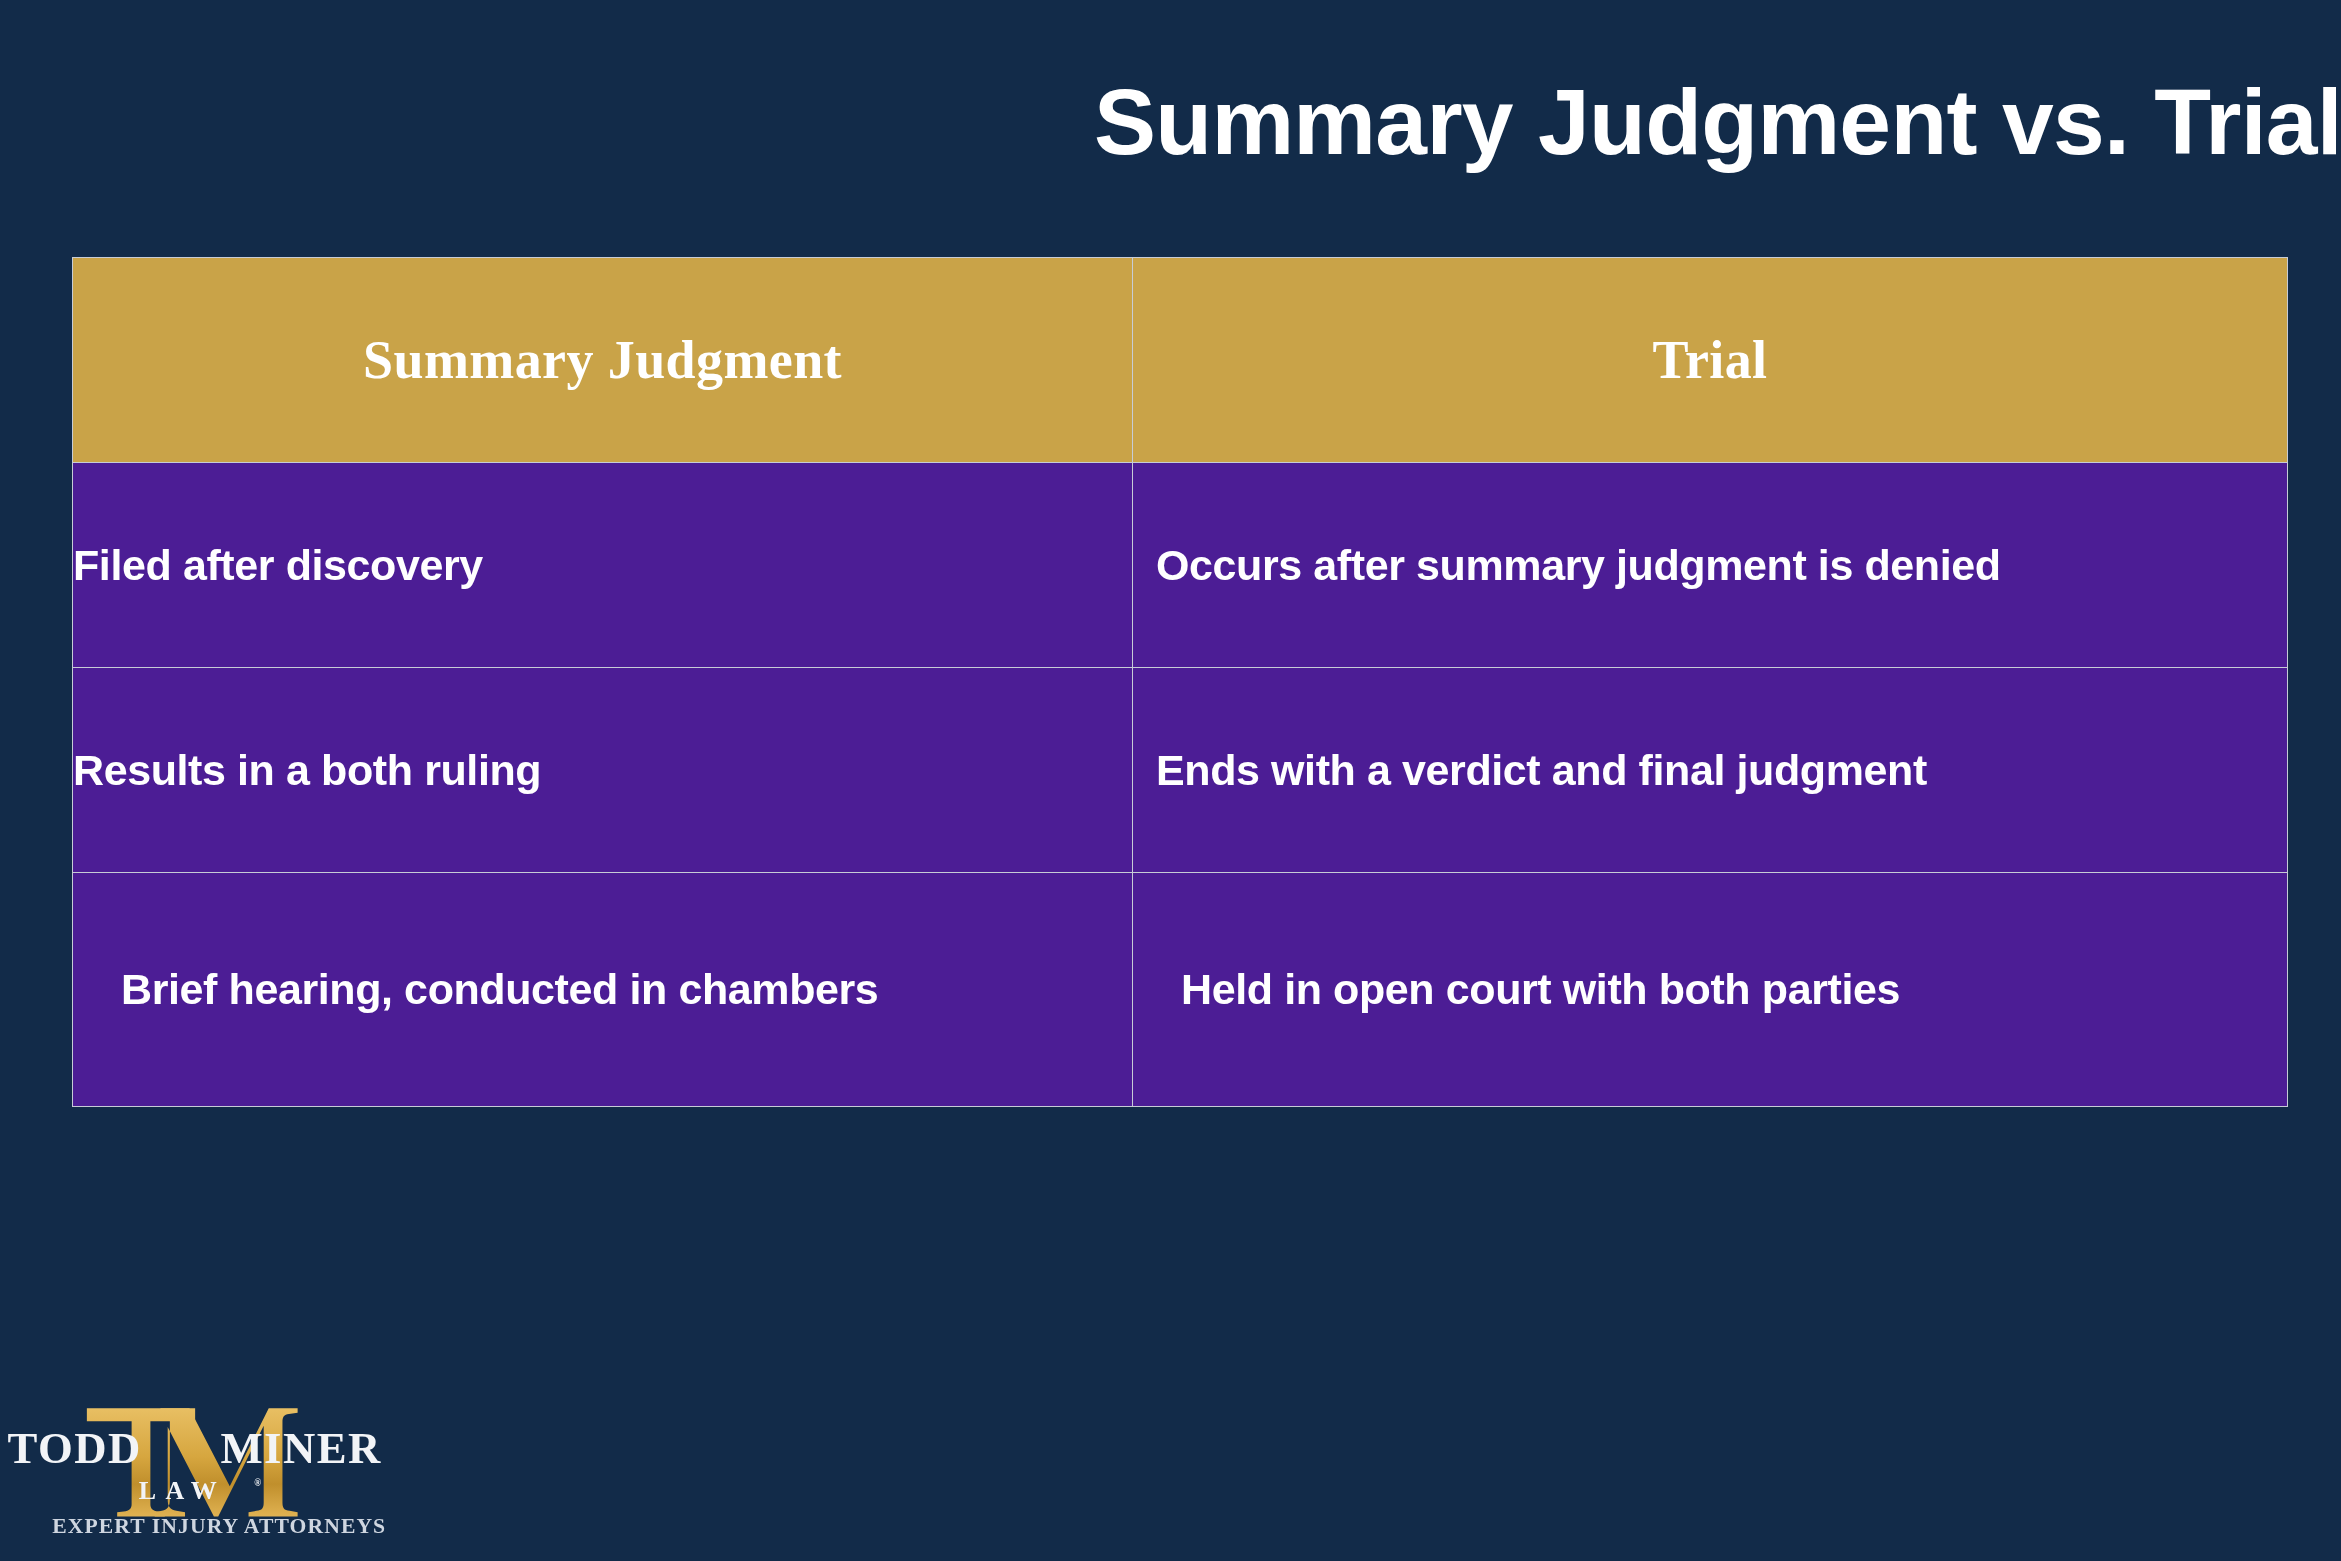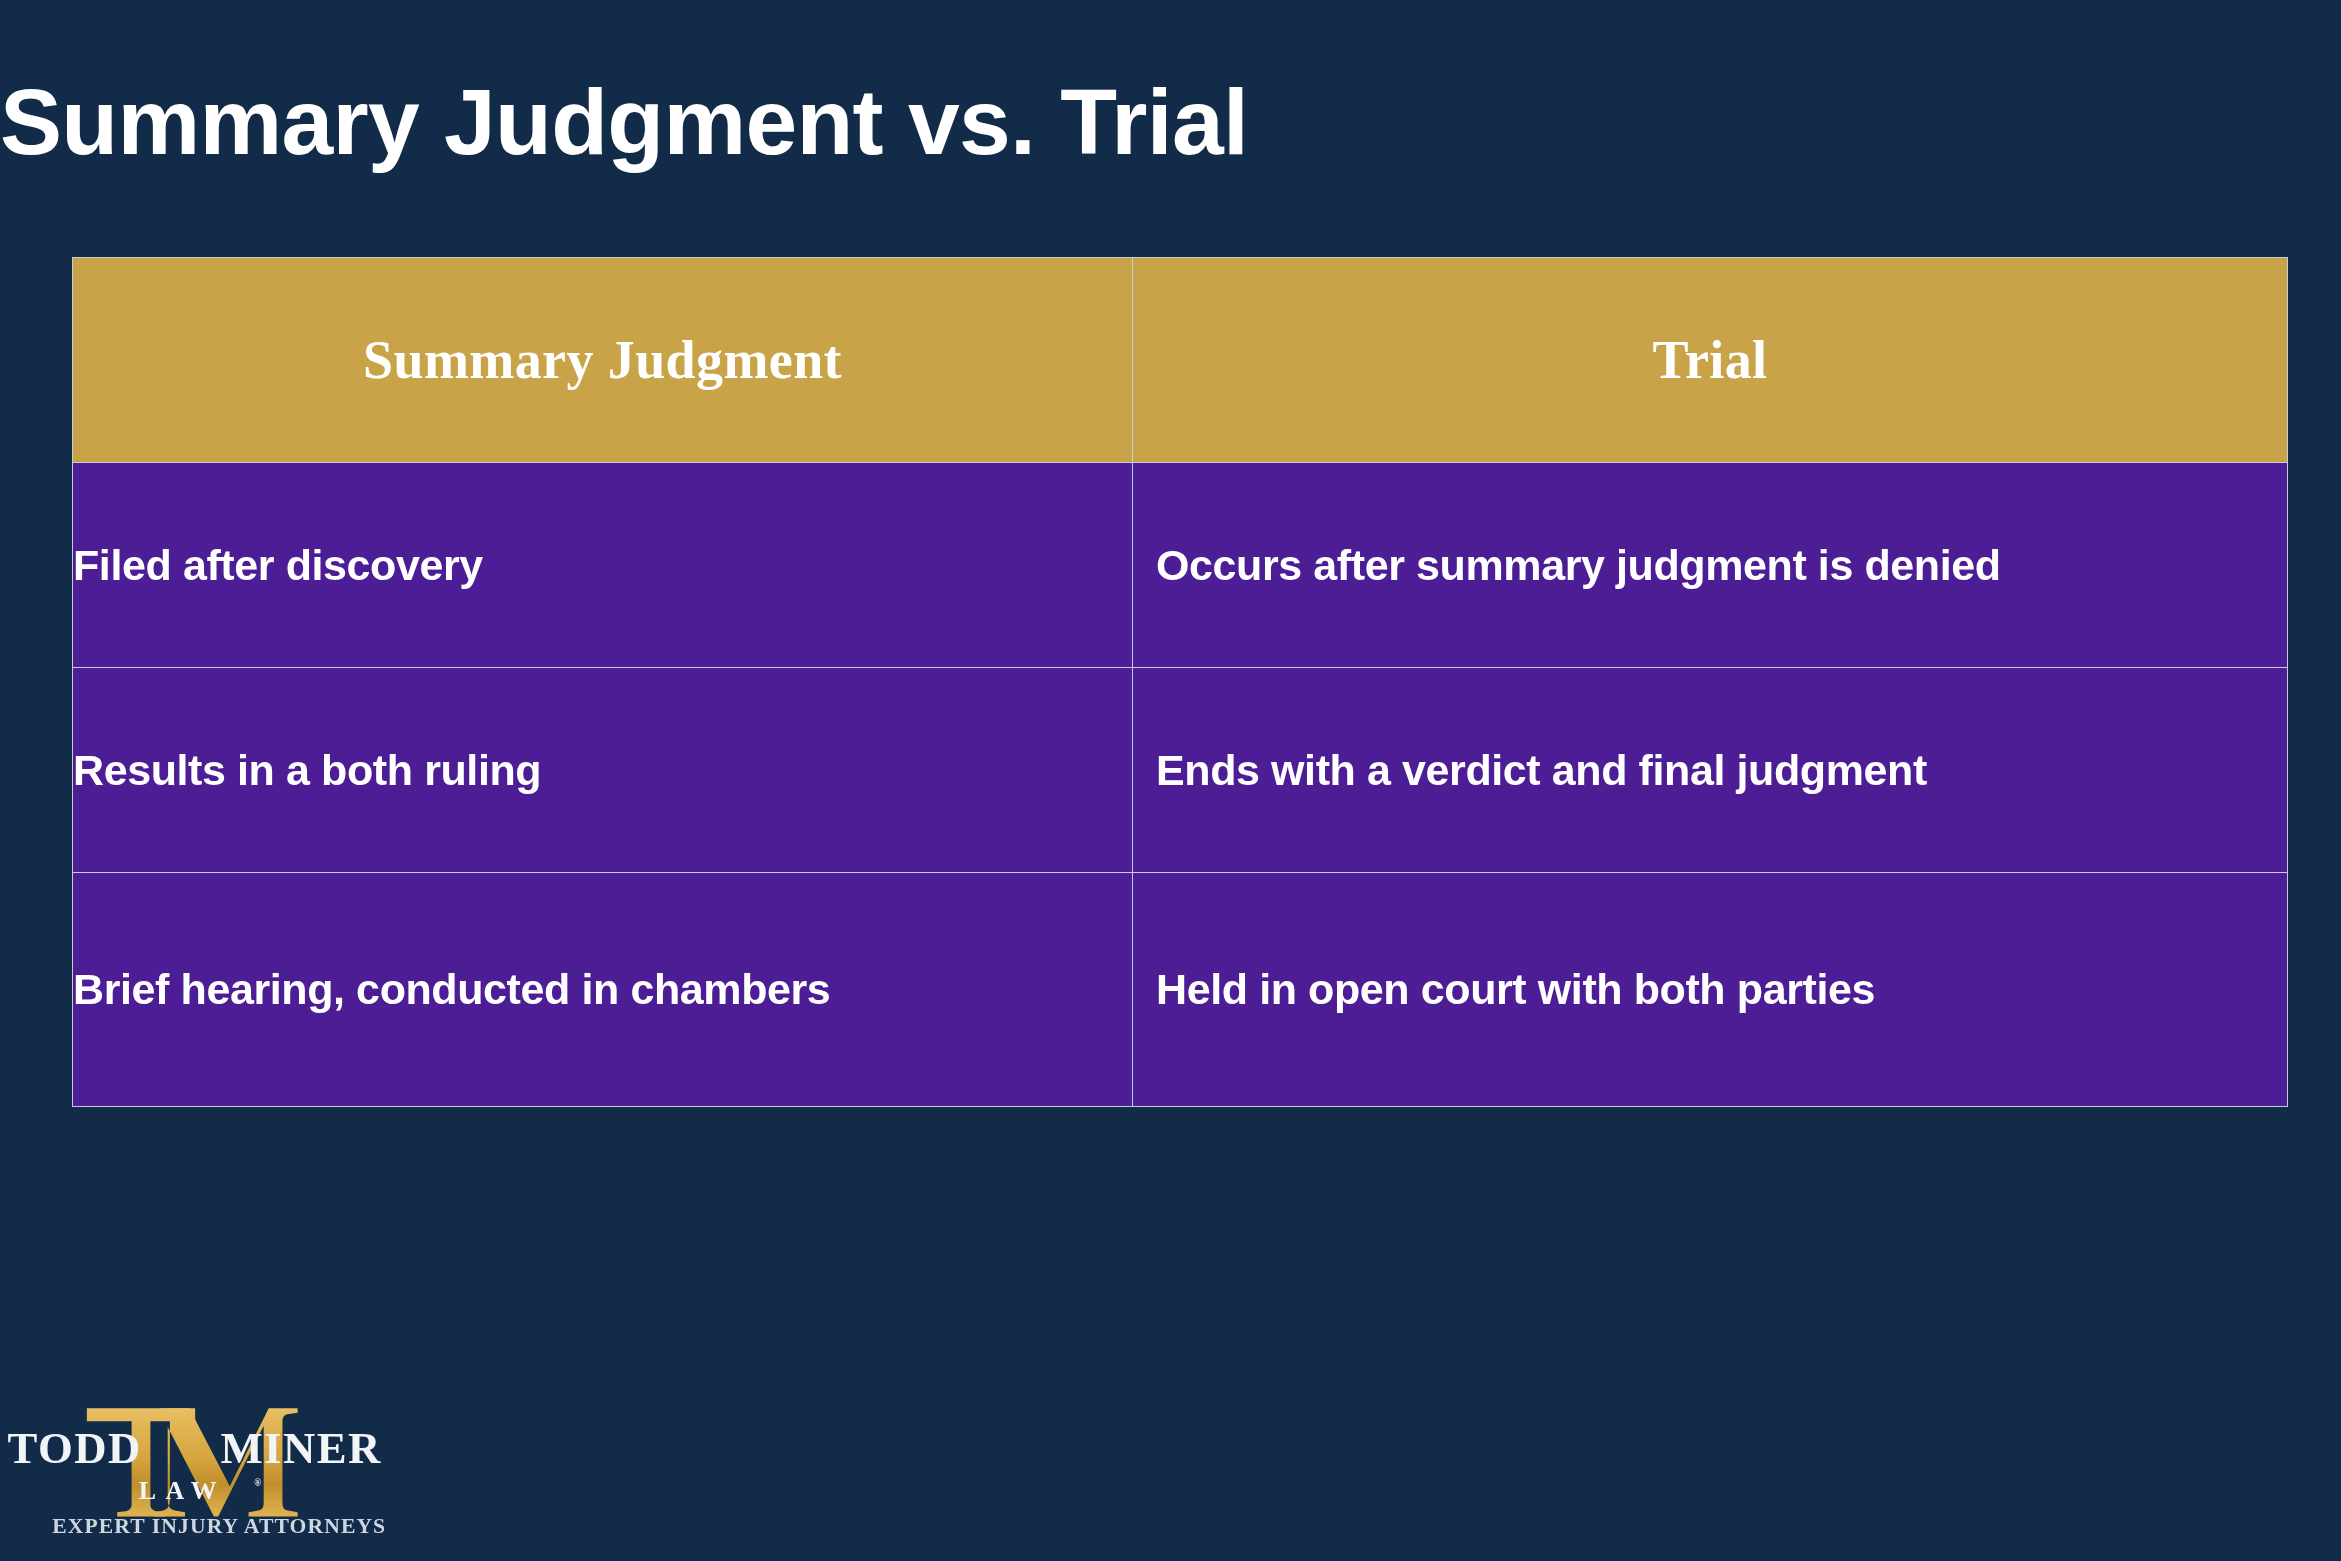--- a/index.html
+++ b/index.html
@@ -15,21 +15,21 @@
     overflow: hidden;
     font-family: "Liberation Sans", sans-serif;
   }
 
   
   .slide-title {
     position: absolute;
     top: 69px;
     left: 0;
     width: 2342px;
-    text-align: left;
+    text-align: right;
     color: #ffffff;
     font-family: "Liberation Sans", sans-serif;
     font-weight: 700;
     font-size: 93px;
     letter-spacing: -0.7px;
     line-height: 1.15;
     white-space: nowrap;
   }
 
   
@@ -66,21 +66,21 @@
     color: #ffffff;
     font-family: "Liberation Sans", sans-serif;
     font-weight: 700;
     font-size: 43px;
     letter-spacing: -0.4px;
     padding-left: 20px;
     padding-right: 14.5px;
     text-align: left;
   }
   .body-cell.right-col { padding-left: 23px; }
-  .row-last .body-cell { height: 233px; }
+  .row-last .body-cell { height: 233px; padding-left: 48px; }
 
   
   .logo {
     position: absolute;
     left: 0px;
     bottom: 17px;
     width: 448px;
     height: 166px;
     font-weight: bold;
   }

